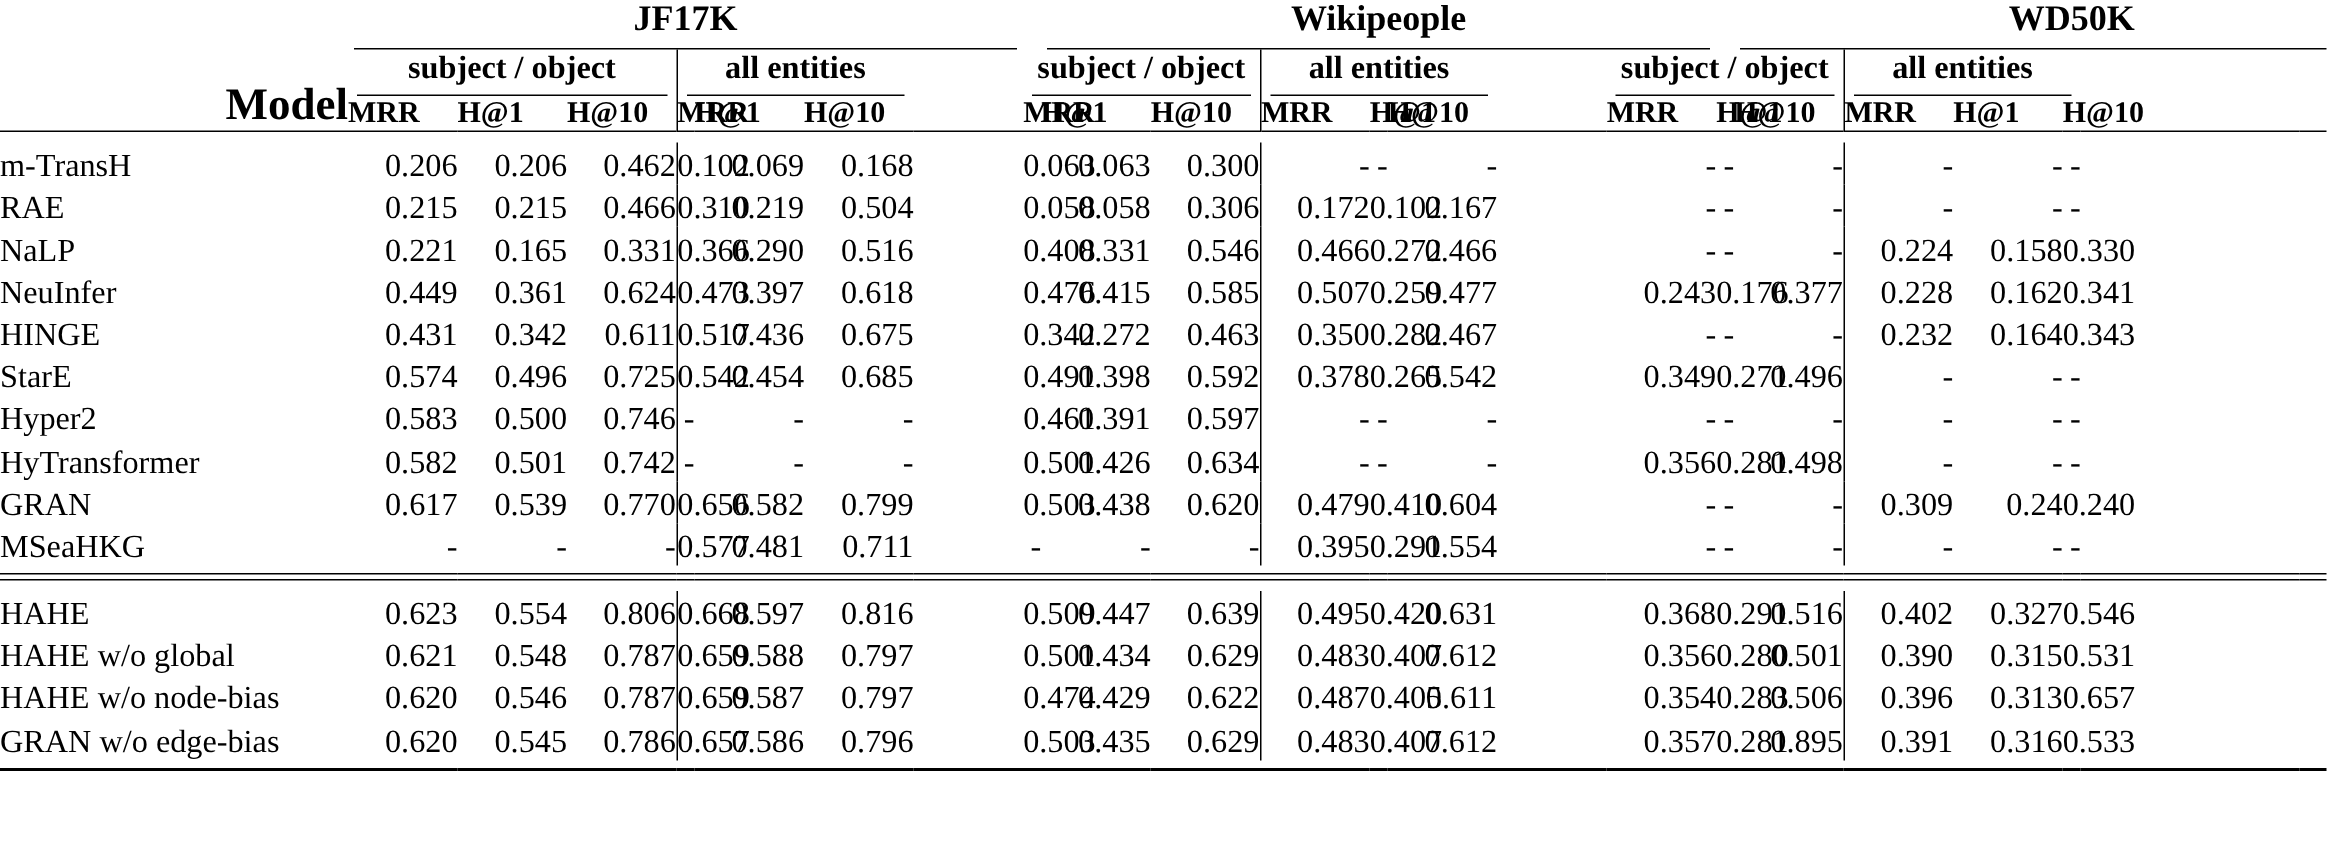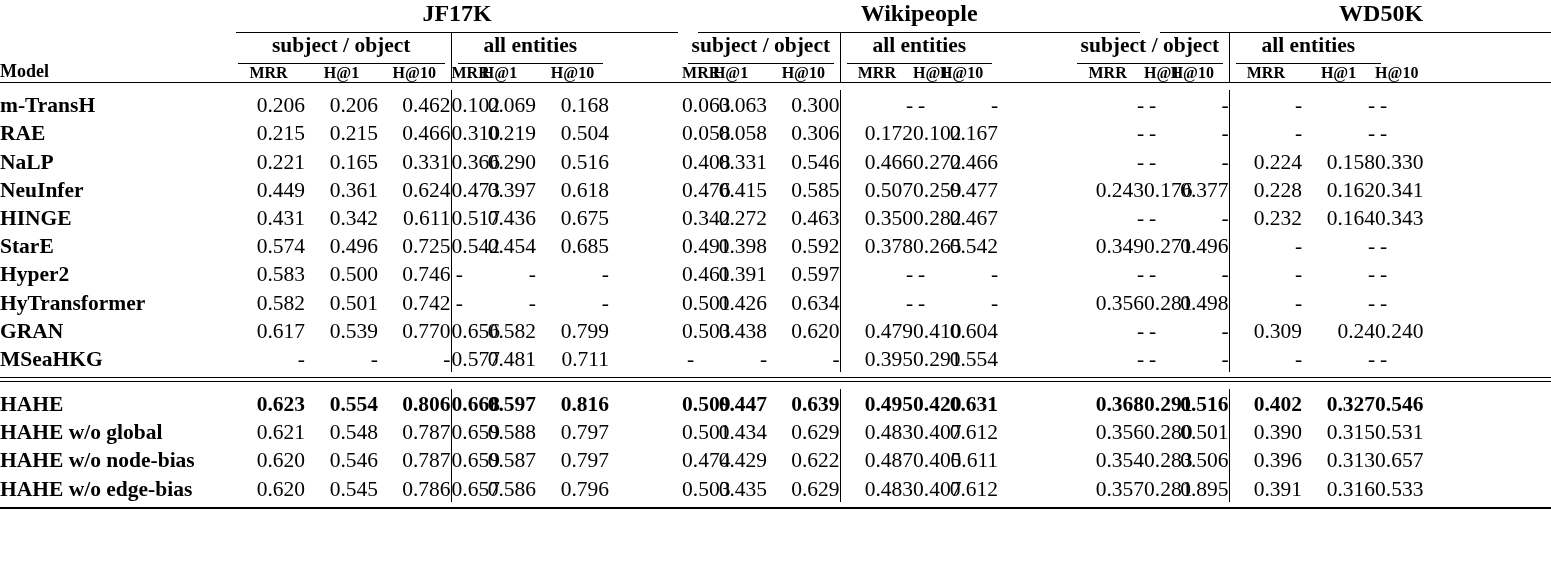--- a/index.html
+++ b/index.html
@@ -34,23 +34,22 @@
   .num {
     text-align: right;
     padding-right: 11px;
     font-size: 21.5px;
     font-family: "Liberation Serif", serif;
   }
   .model-cell {
     text-align: left;
     padding-left: 6px;
     font-size: 21.5px;
-    font-weight: bold;
-  }
-  .bold { font-weight: bold; margin-left: 44px; }
+  }
+  .bold { font-weight: normal; margin-left: 44px; }
 
   
   .ds-head {
     text-align: center;
     font-weight: bold;
     font-size: 24px;
     padding-bottom: 2px;
   }
   .ds-head .rule {
     border-bottom: 1.6px solid #000;
@@ -64,31 +63,31 @@
     padding-bottom: 2px;
     padding-top: 4px;
     margin-top: 36px;
   }
   .sub-head .rule {
     border-bottom: 1.3px solid #000;
     height: 5px;
     margin: 0 6px;
   }
   .metric-head {
-    text-align: center;
+    text-align: left;
     font-weight: bold;
-    font-size: 16px;
+    font-size: 20px;
     padding-right: 11px;
     padding-top: 4px;
     padding-bottom: 3px;
   }
   .model-head {
-    text-align: left;
+    text-align: right;
     font-weight: bold;
-    font-size: 18px;
+    font-size: 30px;
     padding-left: 6px;
     vertical-align: middle;
   }
   tr.midrule td { border-top: 1.3px solid #000; }
   tr.doublerule-top td { border-top: 1.3px solid #000; }
   tr.doublerule-bot td { border-top: 1.3px solid #000; }
   tr.bottomrule td { border-top: 2.2px solid #000; }
 
   .spacer-1 td { height: 7px; }
   .spacer-2 td { height: 5px; }
@@ -512,21 +511,21 @@
         <td class="num">0.611</td>
         <td></td>
         <td class="num">0.354</td>
         <td class="num">0.283</td>
         <td class="num">0.506</td>
         <td class="num vsep">0.396</td>
         <td class="num">0.313</td>
         <td class="num">0.657</td>
       </tr>
       <tr class="data-row">
-        <td class="model-cell">HAHE w/o edge-bias</td>
+        <td class="model-cell">GRAN w/o edge-bias</td>
         <td class="num">0.620</td>
         <td class="num">0.545</td>
         <td class="num">0.786</td>
         <td class="num vsep">0.657</td>
         <td class="num">0.586</td>
         <td class="num">0.796</td>
         <td></td>
         <td class="num">0.503</td>
         <td class="num">0.435</td>
         <td class="num">0.629</td>

